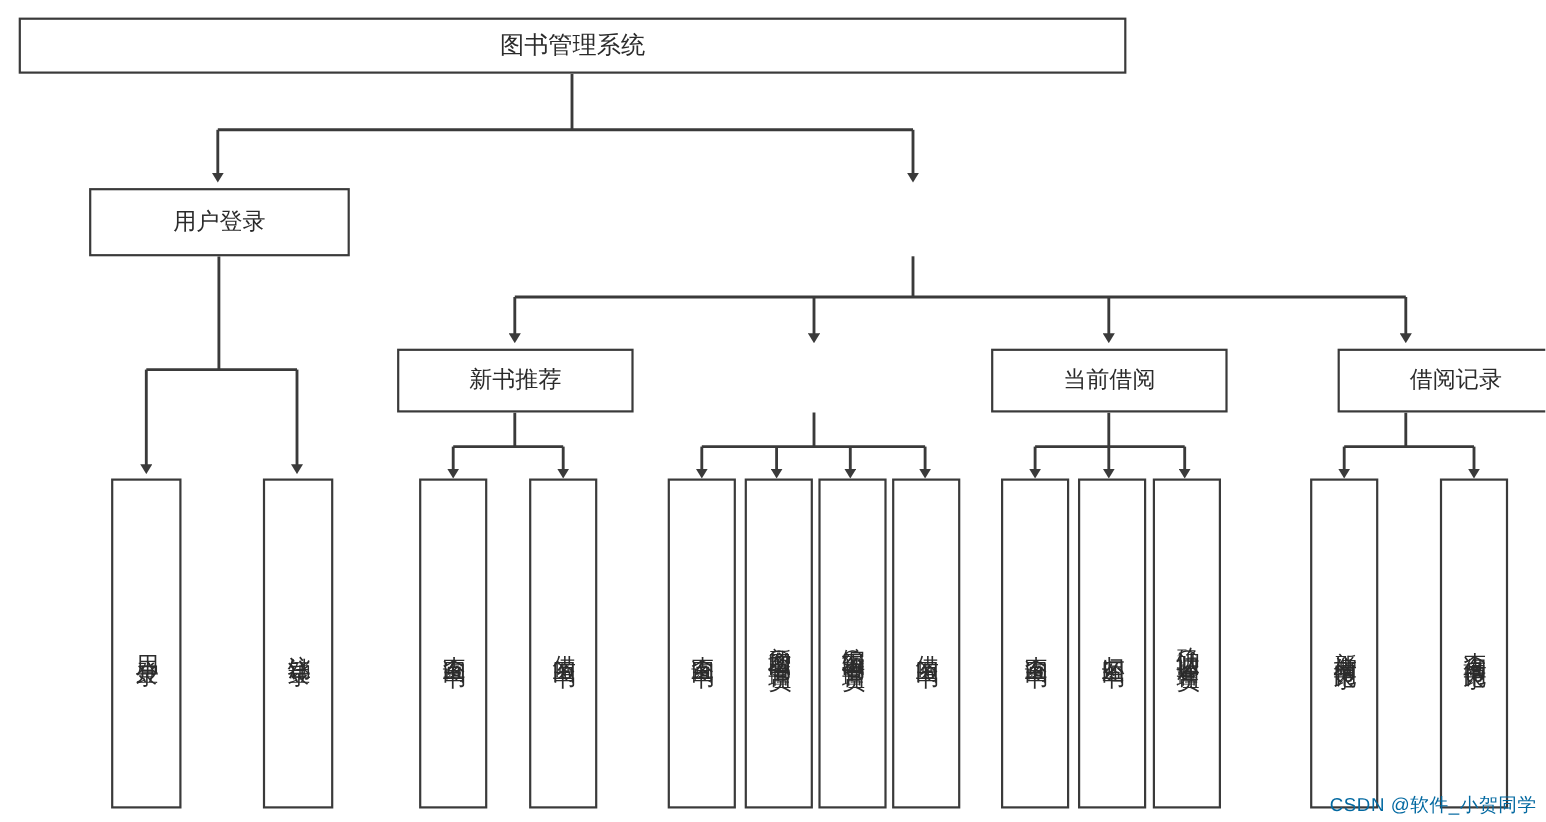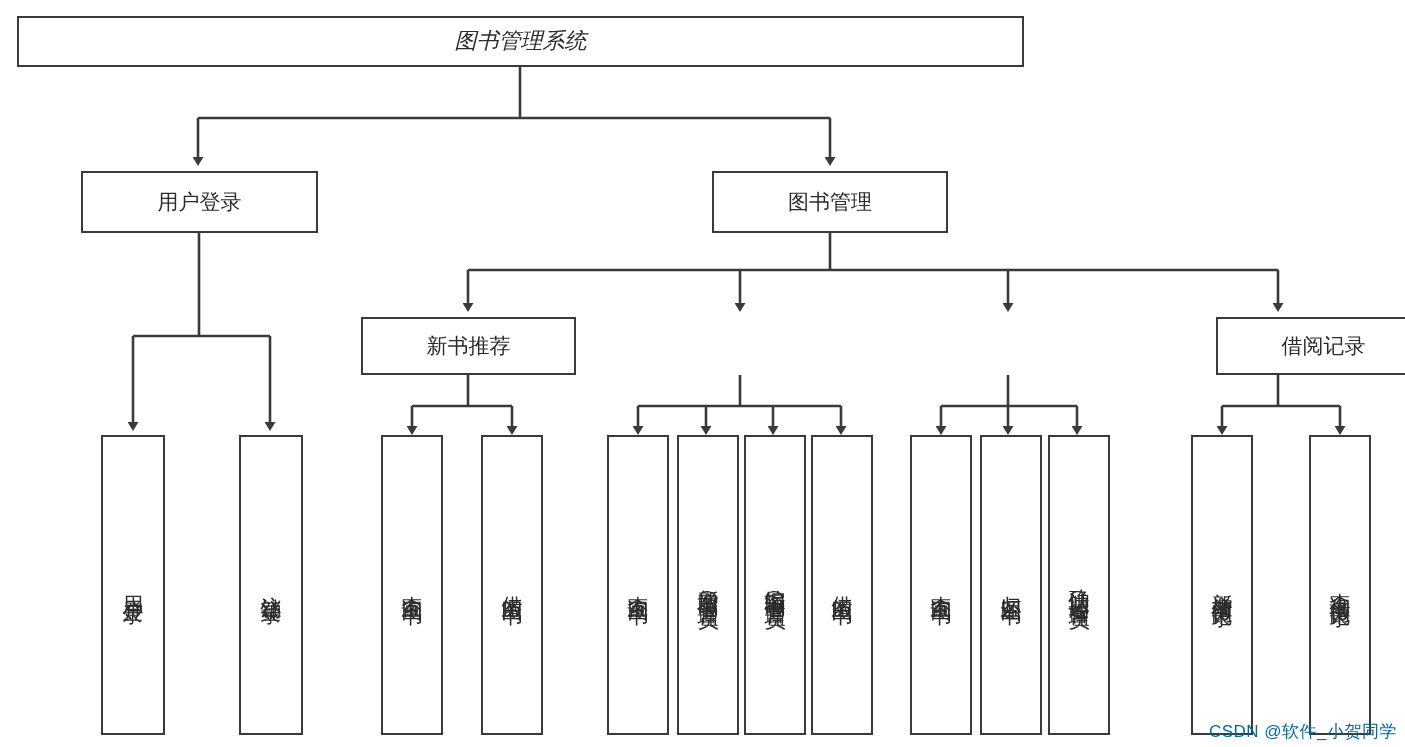--- a/index.html
+++ b/index.html
@@ -40,21 +40,20 @@
     display: block;
     text-align: center;
     line-height: 1.12;
     white-space: nowrap;
   }
   .node.h .label {
     font-size: 21px;
   }
   .node.root .label {
     font-size: 22px;
-    font-style: italic;
   }
   
   .node.v {
     align-items: center;
     justify-content: center;
   }
   .node.v .label {
     writing-mode: vertical-rl;
     text-orientation: upright;
     font-size: 21px;
@@ -128,26 +127,26 @@
     </g>
   </svg>
 
   <div class="node root h" style="left:17px; top:16px; width:1007px; height:51px;">
     <span class="label">图书管理系统</span>
   </div>
 
   <div class="node h" style="left:81px; top:171px; width:237px; height:62px;">
     <span class="label">用户登录</span>
   </div>
-  <div class="node h" style="left:712px; top:171px; width:236px; height:62px;">
-    <span class="label">图书管理</span>
-  </div>
 
   <div class="node h" style="left:361px; top:317px; width:215px; height:58px;">
     <span class="label">新书推荐</span>
+  </div>
+  <div class="node h" style="left:901px; top:317px; width:215px; height:58px;">
+    <span class="label">当前借阅</span>
   </div>
   <div class="node h" style="left:1216px; top:317px; width:215px; height:58px;">
     <span class="label">借阅记录</span>
   </div>
 
   <div class="node v" style="left:101px; top:435px; width:64px; height:300px;">
     <span class="label">用户登录</span>
   </div>
   <div class="node v" style="left:239px; top:435px; width:64px; height:300px;">
     <span class="label">注销登录</span>

